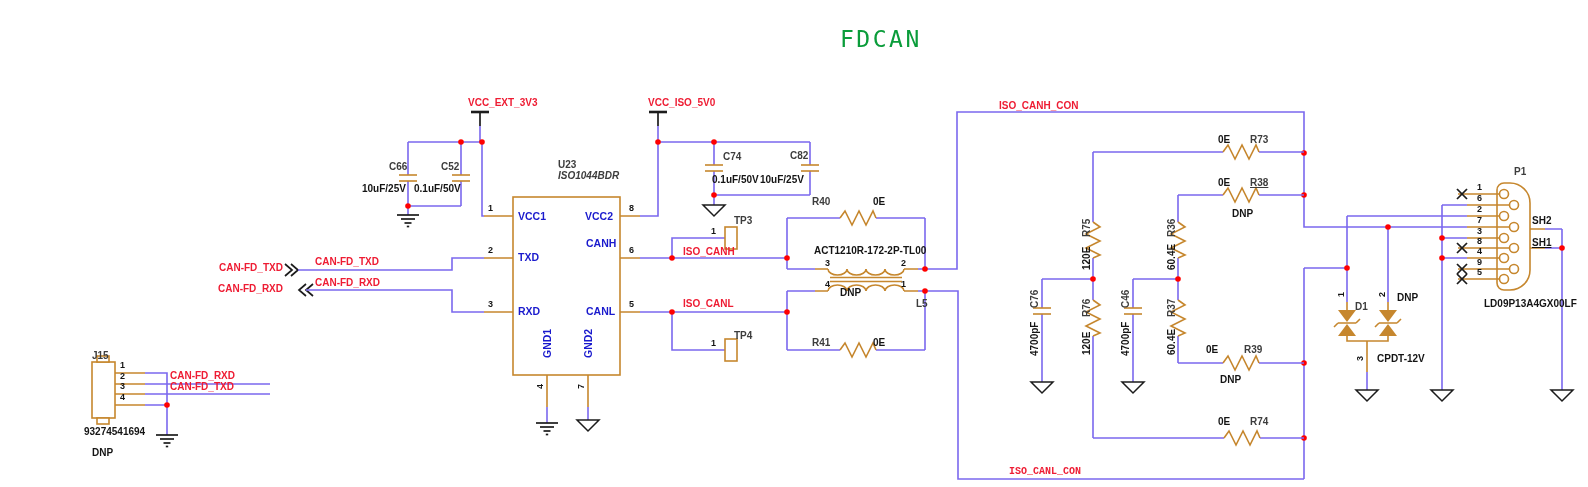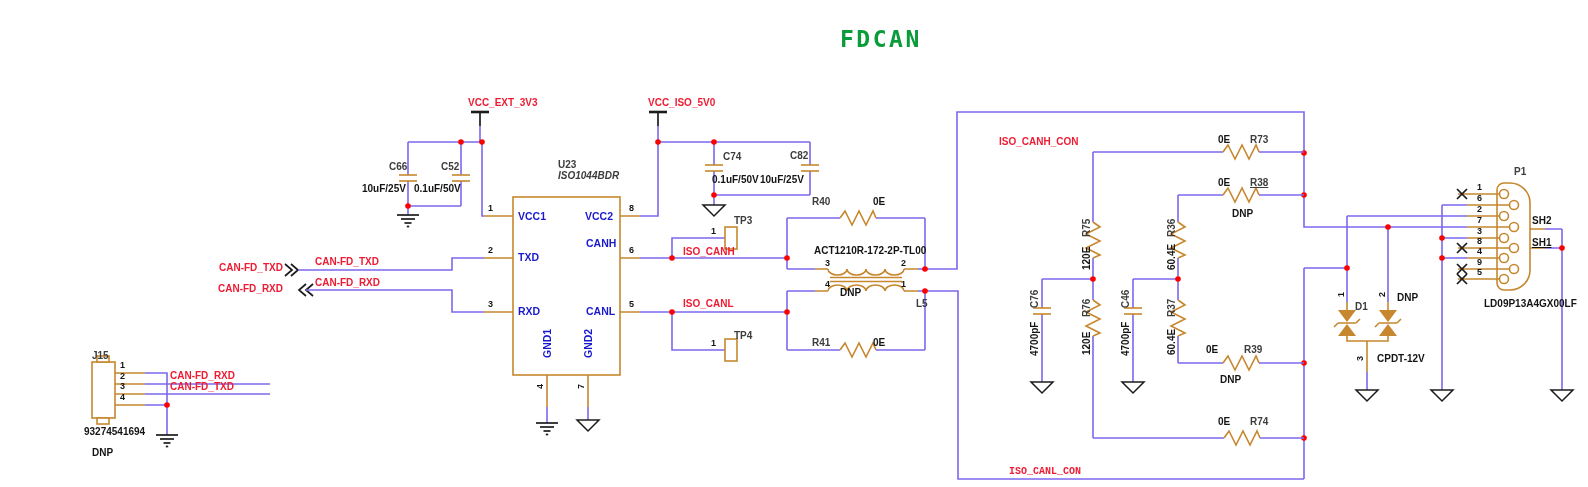--- a/index.html
+++ b/index.html
@@ -6,21 +6,21 @@
   #canvas{position:relative;width:1588px;height:487px;background:#ffffff;
           font-family:"Liberation Sans",sans-serif;overflow:hidden;}
   #wires-svg{position:absolute;left:0;top:0;}
   .lbl{position:absolute;white-space:nowrap;font-weight:bold;font-size:10px;line-height:10px;}
   .ref{color:#3d3d3d;}
   .val{color:#141414;}
   .num{font-size:9px;line-height:9px;color:#141414;}
   .net{color:var(--net_label,#ee1c33);}
   .pin{color:var(--pin_name,#1a1acd);font-size:10.5px;line-height:10.5px;}
   .vtext{transform:rotate(-90deg);transform-origin:0 0;}
-  .title{font-family:"DejaVu Sans Mono",monospace;font-weight:bold;font-size:23px;line-height:23px;
+  .title{font-family:"DejaVu Sans Mono",monospace;font-weight:normal;font-size:23px;line-height:23px;
          letter-spacing:2.5px;color:var(--title_green,#0a9c3a);}
   
   .wire{stroke:var(--wire,#7b68ee);stroke-width:1.6;fill:none;}
   .comp{stroke:var(--component,#c6872e);stroke-width:1.6;fill:none;}
   .compthin{stroke:var(--component,#c6872e);stroke-width:1.3;fill:none;}
   .compfill{stroke:var(--component,#c6872e);stroke-width:1.6;fill:#ffffff;}
   .dfill{fill:var(--component,#c6872e);stroke:none;}
   .blk{stroke:#1c1c1c;stroke-width:1.7;fill:none;}
   .blkthick{stroke:#1c1c1c;stroke-width:2.6;fill:none;}
   .gtri{fill:#ffffff;stroke:#1c1c1c;stroke-width:1.5;}
@@ -241,21 +241,21 @@
 <div class="lbl pin vtext" style="left:542px;top:358px;">GND1</div>
 <div class="lbl pin vtext" style="left:583px;top:358px;">GND2</div>
 
 <div class="lbl ref" style="left:734px;top:216px;">TP3</div>
 <div class="lbl num" style="left:711px;top:227px;">1</div>
 <div class="lbl ref" style="left:734px;top:331px;">TP4</div>
 <div class="lbl num" style="left:711px;top:339px;">1</div>
 
 <div class="lbl net" style="left:683px;top:247px;">ISO_CANH</div>
 <div class="lbl net" style="left:683px;top:299px;">ISO_CANL</div>
-<div class="lbl net" style="left:999px;top:101px;margin-top:36px;">ISO_CANH_CON</div>
+<div class="lbl net" style="left:999px;top:101px;">ISO_CANH_CON</div>
 <div class="lbl net" style="left:1009px;top:467px;font-family:Liberation Mono, monospace;">ISO_CANL_CON</div>
 
 <div class="lbl ref" style="left:812px;top:197px;">R40</div>
 <div class="lbl val" style="left:873px;top:197px;">0E</div>
 <div class="lbl ref" style="left:812px;top:338px;">R41</div>
 <div class="lbl val" style="left:873px;top:338px;">0E</div>
 
 <div class="lbl val" style="left:814px;top:246px;">ACT1210R-172-2P-TL00</div>
 <div class="lbl num" style="left:825px;top:259px;">3</div>
 <div class="lbl num" style="left:901px;top:259px;">2</div>

